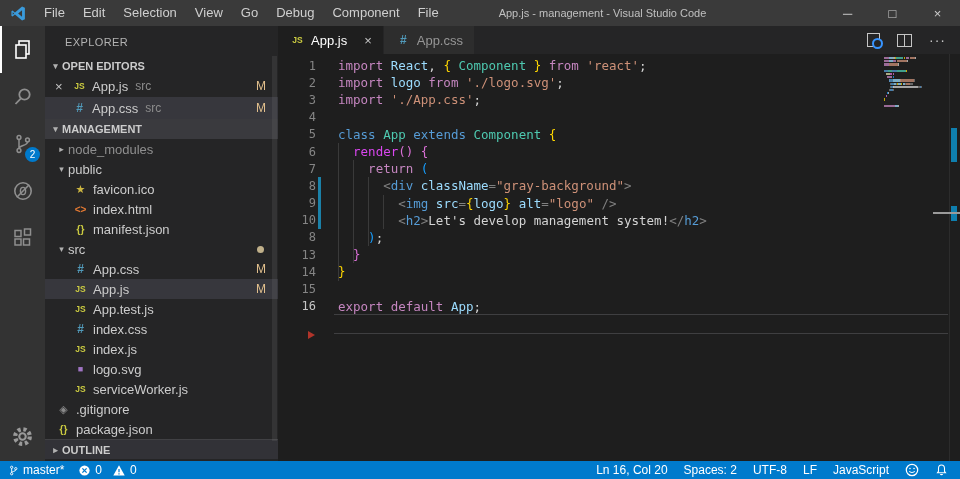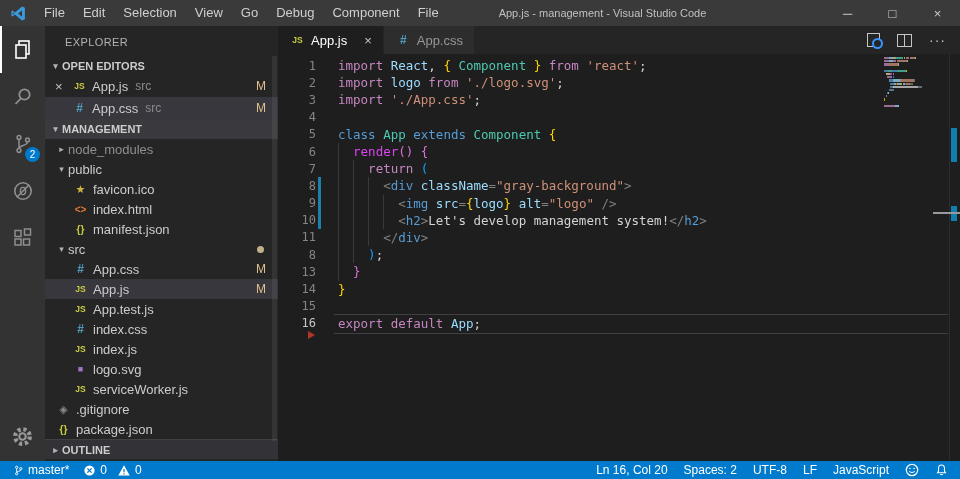--- a/index.html
+++ b/index.html
@@ -81,21 +81,21 @@
   #minimap{position:absolute;left:606px;top:3px;width:58px}
   .mm-row{height:2.2px;margin-bottom:1px;font-size:0;white-space:nowrap}
   .mm-tok{display:inline-block;height:2.2px;opacity:.75}
   #mm-edge{position:absolute;left:671px;top:0;bottom:0;width:1px;background:#2c2c2c}
   #ov1{position:absolute;left:673px;top:74px;width:6px;height:34px;background:#0f7fae}
   #ov2{position:absolute;left:673px;top:152px;width:6px;height:15px;background:#0f7fae}
   #ovline{position:absolute;left:655px;top:158px;width:28px;height:2px;background:#9a9a9a}
   
   #statusbar{position:absolute;left:0;right:0;bottom:0;height:18px;background:#007acc;color:#ffffff;
              display:flex;align-items:center;font-size:12px;z-index:6}
-  .sbl{display:flex;align-items:flex-end;gap:14px;padding-left:13px}
+  .sbl{display:flex;align-items:flex-end;gap:14px;padding-left:8px}
   .sbr{margin-left:auto;display:flex;align-items:center;gap:16px;padding-right:12px}
   .sb-item{display:flex;align-items:center;gap:4px;white-space:nowrap}
   svg{display:block}
 </style>
 </head>
 <body>
 
 <div id="titlebar">
   <svg id="vscode-logo" viewBox="0 0 24 24">
     <path d="M17 2 L21 4 V20 L17 22 L7 13.5 L3.5 16.2 L2 15.2 V8.8 L3.5 7.8 L7 10.5 Z M17 7.5 L11.5 12 L17 16.5 Z M3.8 10.2 V13.8 L6 12 Z" fill="#3a9bdc"></path>
@@ -307,24 +307,20 @@
           <span class="lnum">8</span>
           <span class="ltext"><span style="color: rgb(212, 212, 212);">      </span><span style="color: rgb(128, 128, 128);">&lt;</span><span style="color: rgb(86, 156, 214);">div </span><span style="color: rgb(156, 220, 254);">className</span><span style="color: rgb(128, 128, 128);">=</span><span style="color: rgb(206, 145, 120);">"gray-background"</span><span style="color: rgb(128, 128, 128);">&gt;</span></span>
         </div>
         <div class="cline">
           <span class="lnum">9</span>
           <span class="ltext"><span style="color: rgb(212, 212, 212);">        </span><span style="color: rgb(128, 128, 128);">&lt;</span><span style="color: rgb(86, 156, 214);">img </span><span style="color: rgb(156, 220, 254);">src</span><span style="color: rgb(128, 128, 128);">=</span><span style="color: rgb(255, 215, 0);">{</span><span style="color: rgb(156, 220, 254);">logo</span><span style="color: rgb(255, 215, 0);">}</span><span style="color: rgb(212, 212, 212);"> </span><span style="color: rgb(156, 220, 254);">alt</span><span style="color: rgb(128, 128, 128);">=</span><span style="color: rgb(206, 145, 120);">"logo"</span><span style="color: rgb(128, 128, 128);"> /&gt;</span></span>
         </div>
         <div class="cline">
           <span class="lnum">10</span>
           <span class="ltext"><span style="color: rgb(212, 212, 212);">        </span><span style="color: rgb(128, 128, 128);">&lt;</span><span style="color: rgb(86, 156, 214);">h2</span><span style="color: rgb(128, 128, 128);">&gt;</span><span style="color: rgb(212, 212, 212);">Let's develop management system!</span><span style="color: rgb(128, 128, 128);">&lt;/</span><span style="color: rgb(86, 156, 214);">h2</span><span style="color: rgb(128, 128, 128);">&gt;</span></span>
-        </div>
-        <div class="cline">
-          <span class="lnum">11</span>
-          <span class="ltext"><span style="color: rgb(212, 212, 212);">      </span><span style="color: rgb(128, 128, 128);">&lt;/</span><span style="color: rgb(86, 156, 214);">div</span><span style="color: rgb(128, 128, 128);">&gt;</span></span>
         </div>
         <div class="cline">
           <span class="lnum">8</span>
           <span class="ltext"><span style="color: rgb(212, 212, 212);">    </span><span style="color: rgb(23, 159, 255);">)</span><span style="color: rgb(212, 212, 212);">;</span></span>
         </div>
         <div class="cline">
           <span class="lnum">13</span>
           <span class="ltext"><span style="color: rgb(212, 212, 212);">  </span><span style="color: rgb(218, 112, 214);">}</span></span>
         </div>
         <div class="cline">

